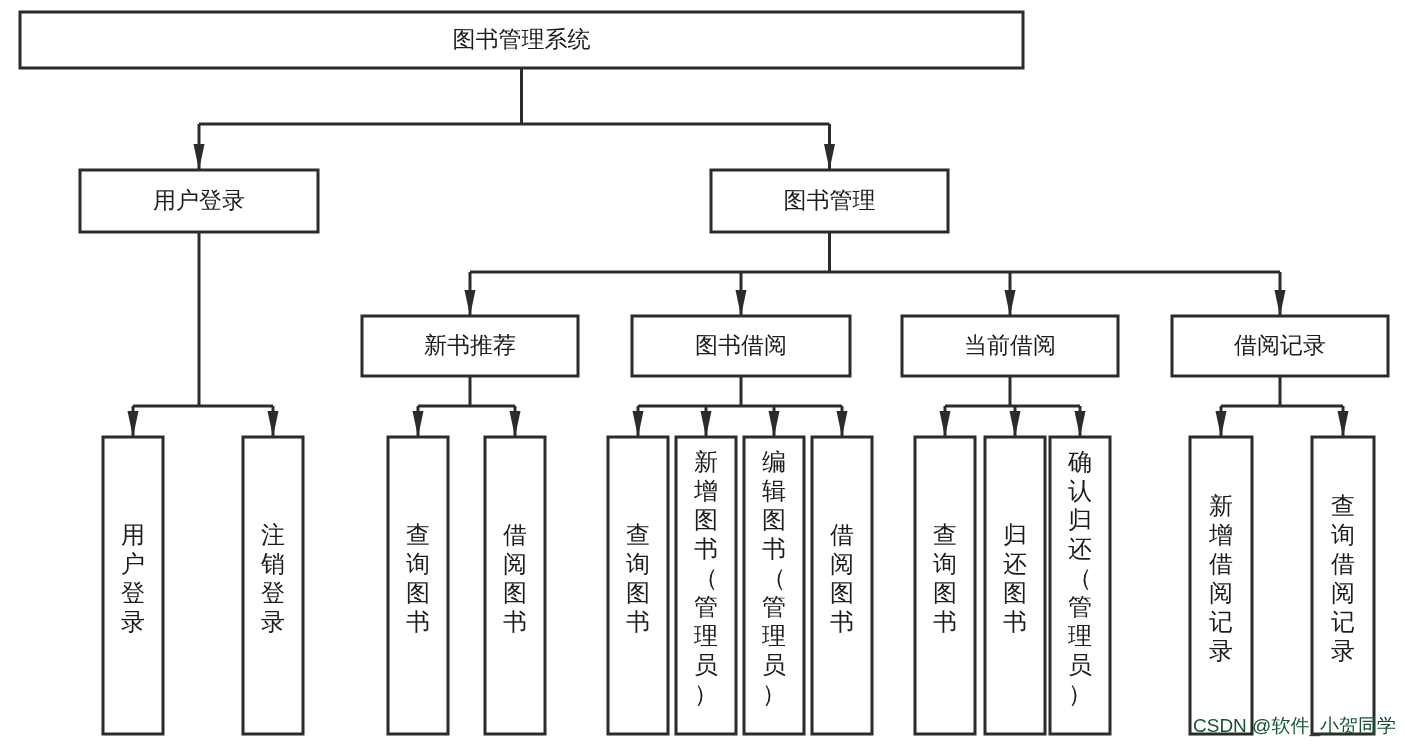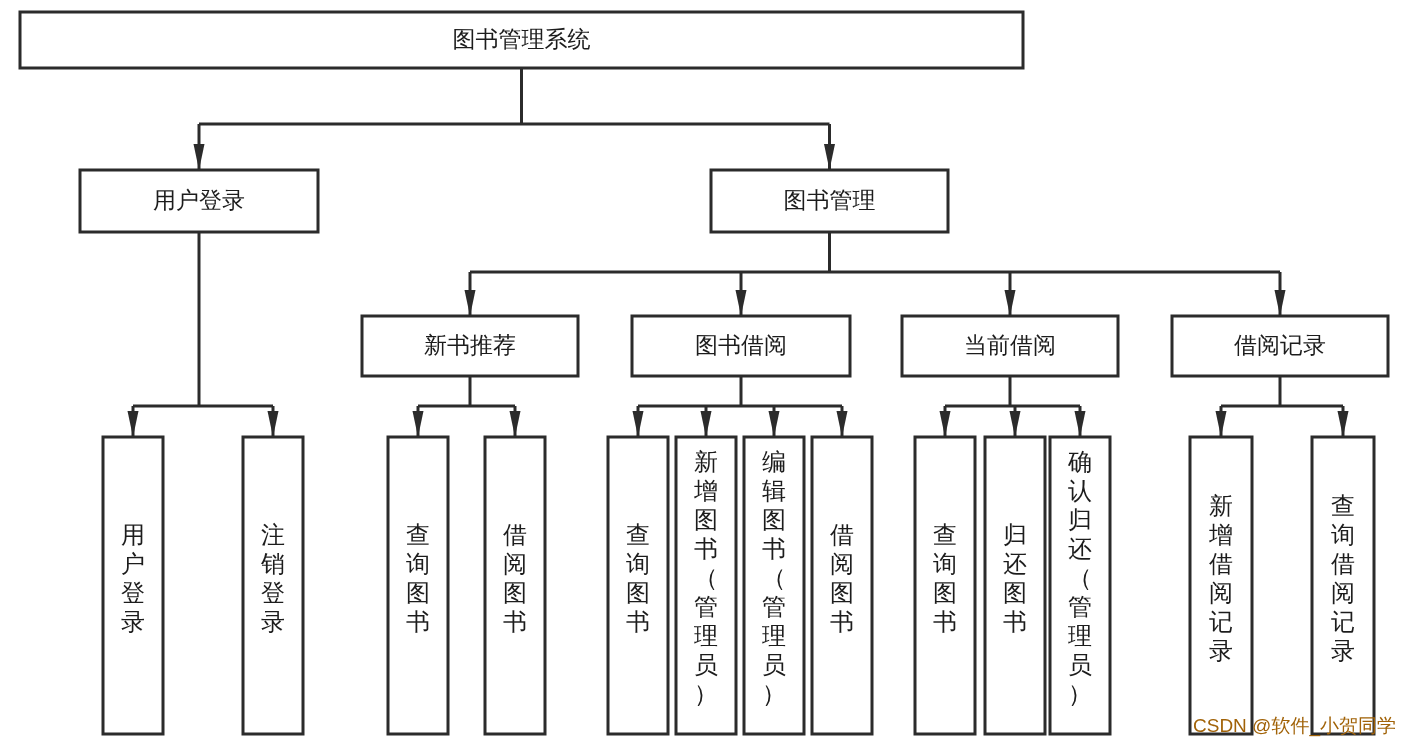--- a/index.html
+++ b/index.html
@@ -46,21 +46,21 @@
     font-family: "Liberation Sans", "DejaVu Sans", sans-serif;
     font-size: 23px;
     fill: #1c1c1c;
     text-anchor: middle;
     dominant-baseline: middle;
   }
   .watermark {
     position: absolute;
     font-family: "Liberation Sans", "DejaVu Sans", sans-serif;
     font-size: 19px;
-    color: #a16207;
+    color: #14532d;
     white-space: nowrap;
     left: 1193px;
     top: 713px;
   }
 </style>
 </head>
 <body>
 
 <div id="diagram-root">
   <svg id="tree-svg" viewBox="0 0 1405 747">

